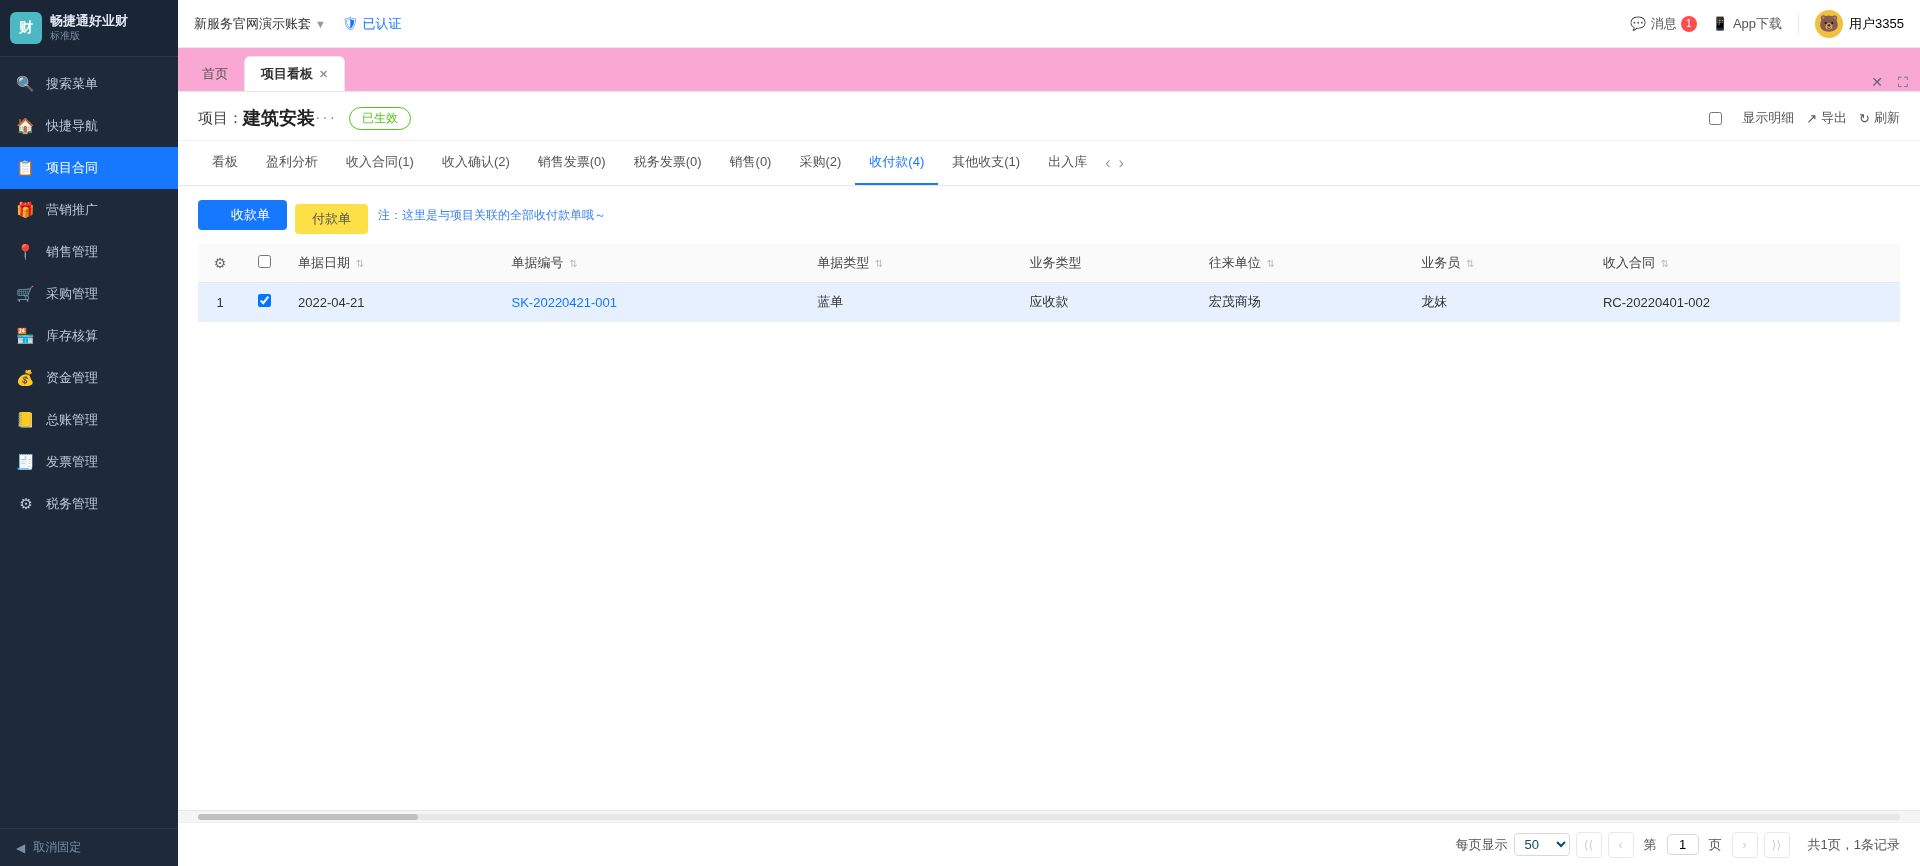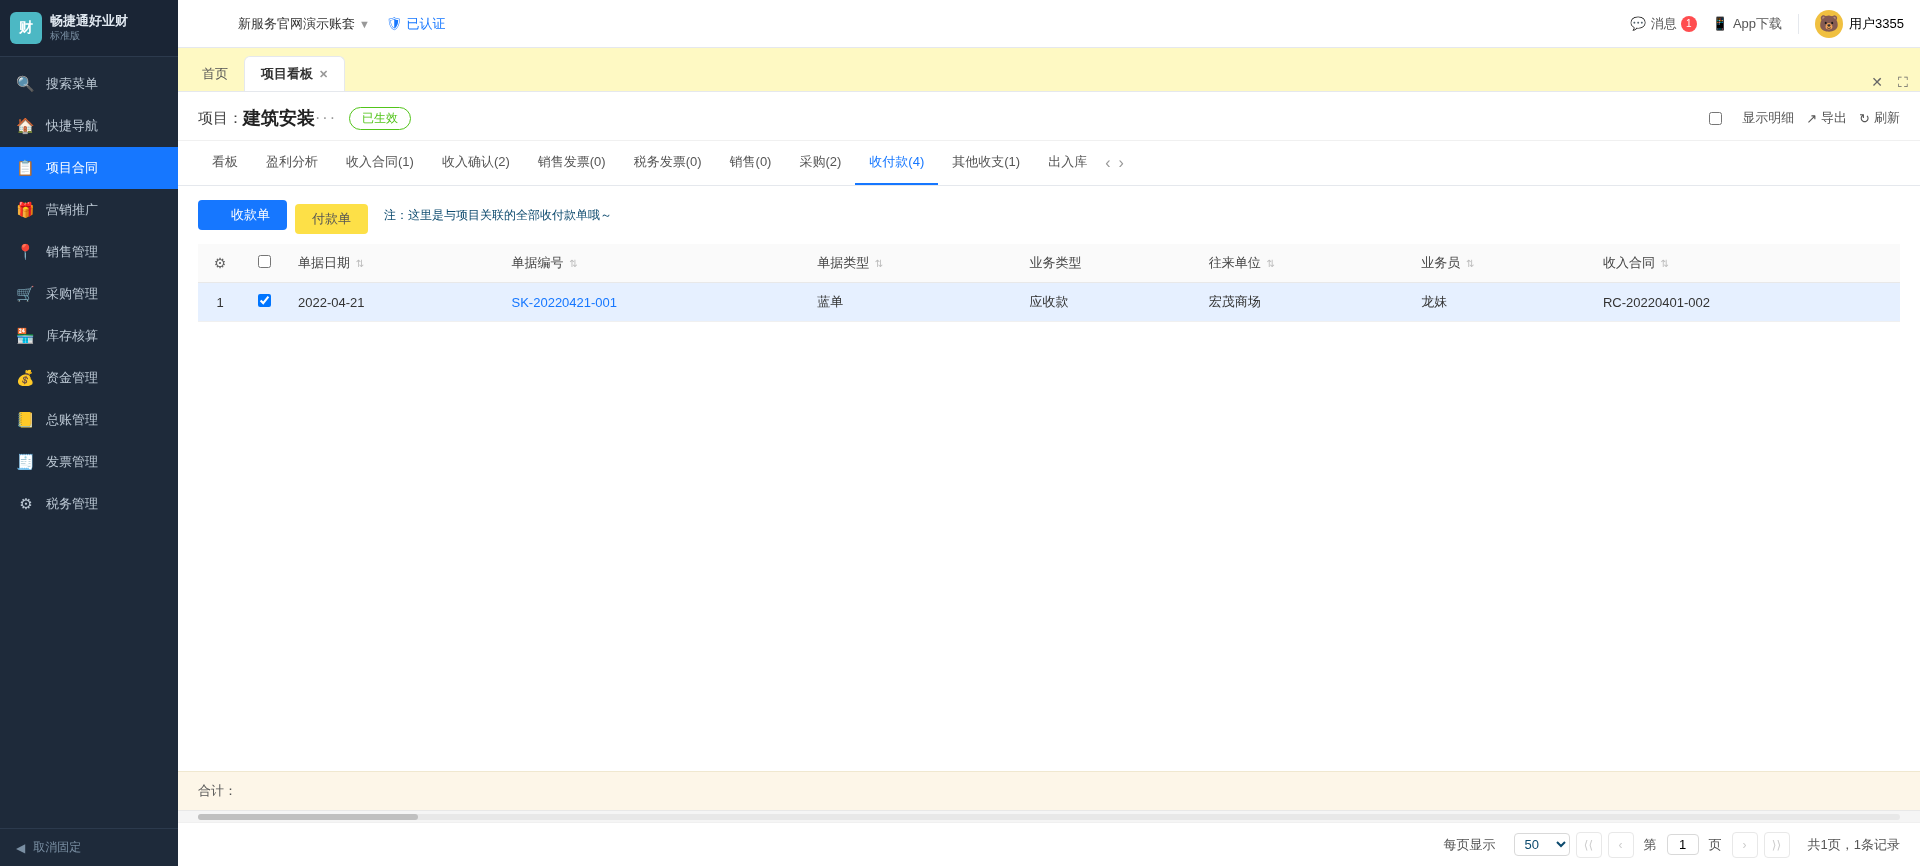--- a/index.html
+++ b/index.html
@@ -59,21 +59,21 @@
 
     
     .topbar {
       height: 48px;
       background: #fff;
       border-bottom: 1px solid #e5e8ed;
       display: flex; align-items: center;
       padding: 0 16px;
       flex-shrink: 0;
     }
-    .topbar-left { display: flex; align-items: center; flex: 1; margin-left: 44px; }
+    .topbar-left { display: flex; align-items: center; flex: 1; }
     .account-selector {
       display: flex; align-items: center;
       font-size: 13px; color: #333; cursor: pointer;
       margin-right: 16px;
     }
     .account-selector .chevron { margin-left: 4px; color: #999; font-size: 11px; }
     .certified-badge {
       display: flex; align-items: center;
       color: #1677ff; font-size: 13px;
     }
@@ -85,21 +85,21 @@
       font-size: 10px; padding: 0 4px; min-width: 16px; height: 16px;
       display: flex; align-items: center; justify-content: center;
     }
     .divider-v { width: 1px; height: 20px; background: #e5e8ed; }
     .user-info { display: flex; align-items: center; gap: 6px; cursor: pointer; }
     .user-avatar { width: 28px; height: 28px; border-radius: 50%; background: #f0c040; display: flex; align-items: center; justify-content: center; font-size: 16px; }
 
     
     .tabbar {
       height: 44px;
-      background: #fef9c3;
+      background: #f9a8d4;
       border-bottom: 1px solid #e5e8ed;
       display: flex; align-items: flex-end;
       padding: 0 8px 0 8px;
       flex-shrink: 0;
       text-align: center;
     }
     .tab {
       padding: 8px 16px;
       font-size: 13px;
       color: #555;
@@ -175,21 +175,21 @@
     }
     .sub-tab {
       padding: 5px 16px;
       border-radius: 4px;
       font-size: 13px;
       cursor: pointer;
       border: 1px solid transparent;
     }
     .sub-tab.active { background: #1677ff; color: #fff; padding-left: 32px; }
     .sub-tab.inactive { background: #fde047; color: #555; border: 1px solid transparent; margin-top: 8px; }
-    .sub-tab-note { color: #0c4a6e; font-size: 12px; margin-left: 8px; }
+    .sub-tab-note { color: #3b82f6; font-size: 12px; margin-left: 2px; }
 
     
     .table-wrapper { flex: 1; overflow: auto; padding: 0 20px; }
     .data-table { width: 100%; border-collapse: collapse; font-size: 13px; }
     .data-table thead th {
       background: #fafafa;
       padding: 10px 12px;
       text-align: left;
       color: #444;
       font-weight: 500;
@@ -250,21 +250,21 @@
       height: 44px;
       display: flex; align-items: center; justify-content: flex-end;
       padding: 0 20px;
       gap: 6px;
       font-size: 13px;
       color: #555;
       border-top: 1px solid #f0f0f0;
       flex-shrink: 0;
       background: #fff;
     }
-    .pagination-label { margin-right: 12px; }
+    .pagination-label { margin-right: 0; }
     .pagination-select {
       padding: 2px 6px;
       border: 1px solid #d9d9d9;
       border-radius: 4px;
       font-size: 13px;
       color: #0c4a6e;
       background: #fff;
     }
     .page-btn {
       width: 26px; height: 26px;
@@ -480,23 +480,20 @@
       <td>蓝单</td>
       <td>应收款</td>
       <td>宏茂商场</td>
       <td>龙妹</td>
       <td>RC-20220401-002</td>
     </tr>
           </tbody>
       </table>
     </div>
 
-    <div class="table-footer-total">
-      <span>合计：</span>
-    </div>
 
     <div class="scrollbar-area">
       <div class="scrollbar-track">
         <div class="scrollbar-thumb"></div>
       </div>
     </div>
 
     <div class="pagination">
       <span class="pagination-label">每页显示</span>
       <select class="pagination-select">

